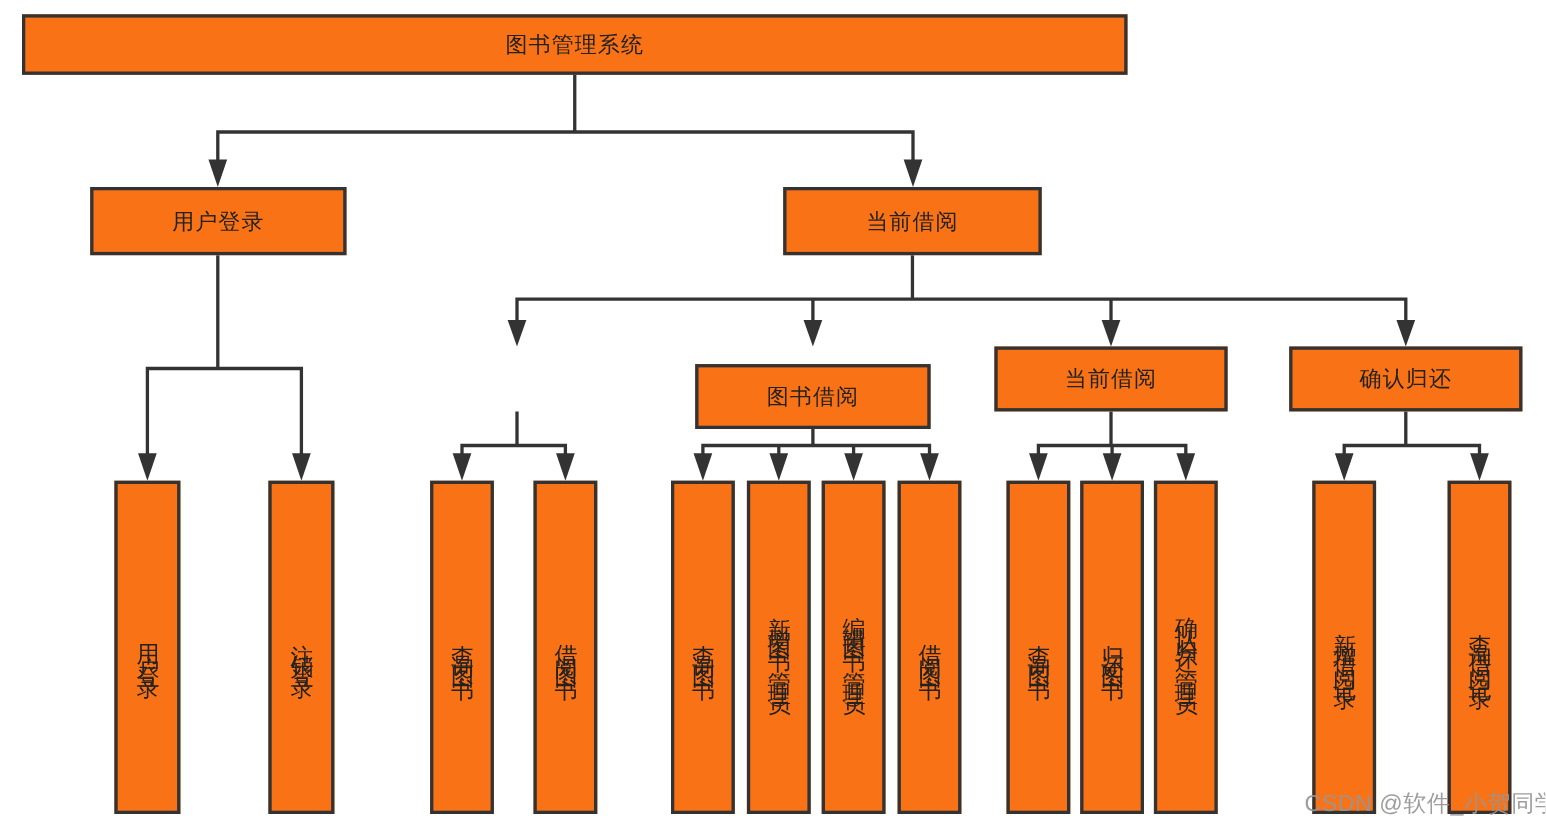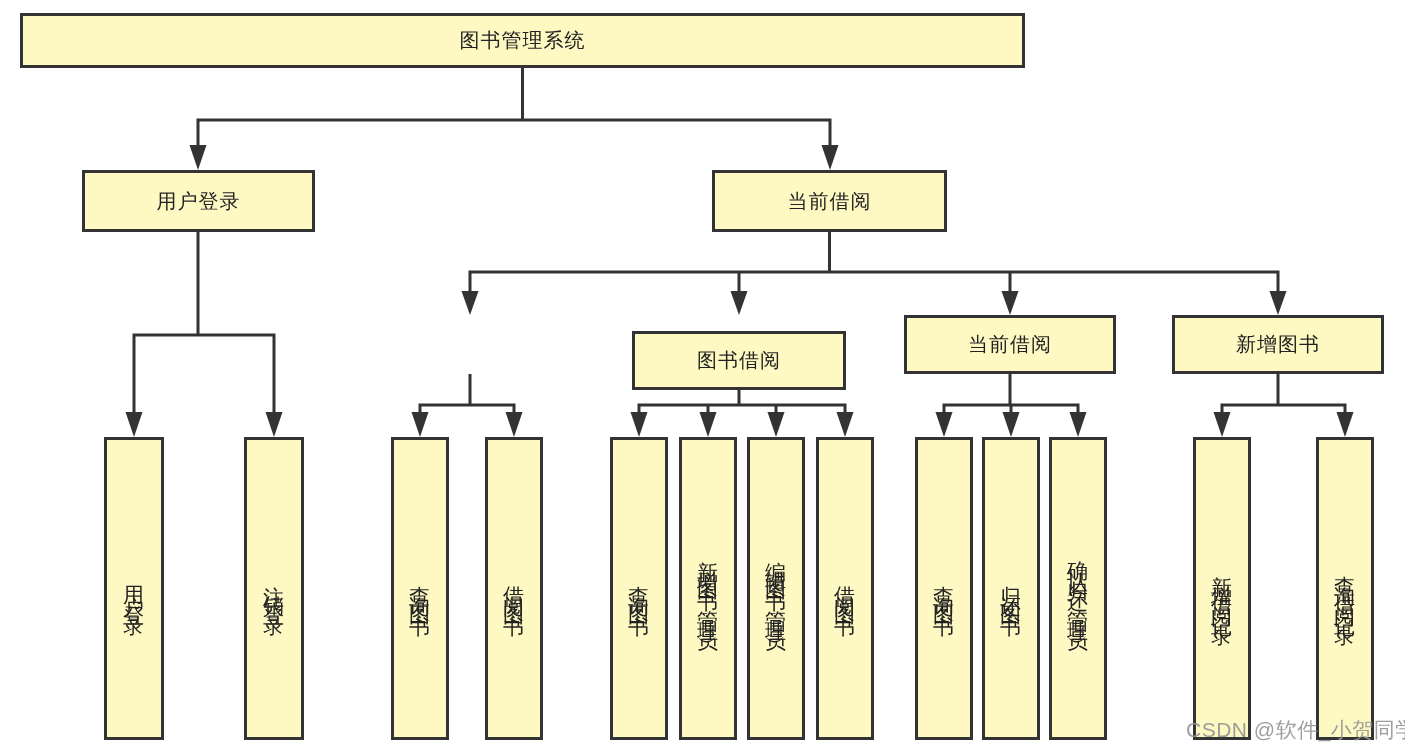--- a/index.html
+++ b/index.html
@@ -17,21 +17,21 @@
   }
   .connectors {
     position: absolute;
     left: 0;
     top: 0;
     z-index: 1;
   }
   .node {
     position: absolute;
     box-sizing: border-box;
-    background: #fef9c3;
+    background: #f97316;
     border: 3px solid #333333;
     display: flex;
     align-items: center;
     justify-content: center;
     z-index: 2;
     color: #222222;
   }
   .node.h .lbl {
     font-size: 20px;
     letter-spacing: 1px;
@@ -112,21 +112,21 @@
     <span class="lbl">当前借阅</span>
   </div>
 
   <div class="node h" style="left:632px; top:315px; width:214px; height:59px;margin-top:16px;">
     <span class="lbl">图书借阅</span>
   </div>
   <div class="node h" style="left:904px; top:315px; width:212px; height:59px;">
     <span class="lbl">当前借阅</span>
   </div>
   <div class="node h" style="left:1172px; top:315px; width:212px; height:59px;">
-    <span class="lbl">新增图书</span>
+    <span class="lbl">确认归还</span>
   </div>
 
   <div class="node v" style="left:104px; top:437px; width:60px; height:303px;">
     <span class="lbl">用户登录</span>
   </div>
   <div class="node v" style="left:244px; top:437px; width:60px; height:303px;">
     <span class="lbl">注销登录</span>
   </div>
 
   <div class="node v" style="left:391px; top:437px; width:58px; height:303px;">

